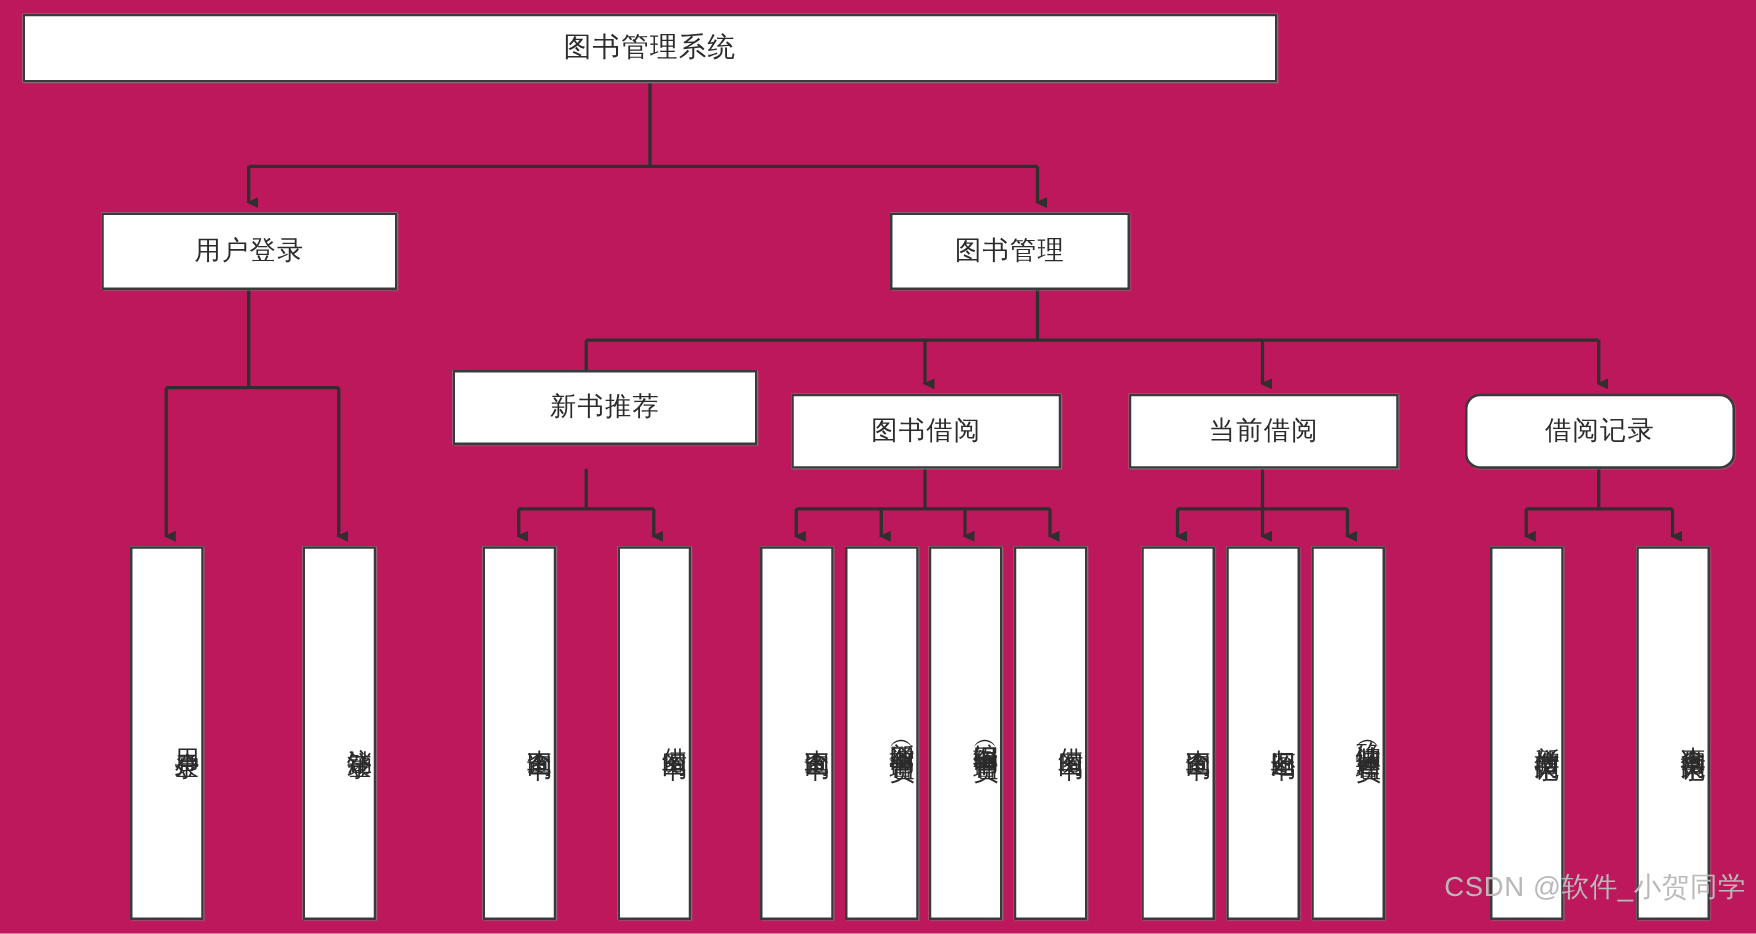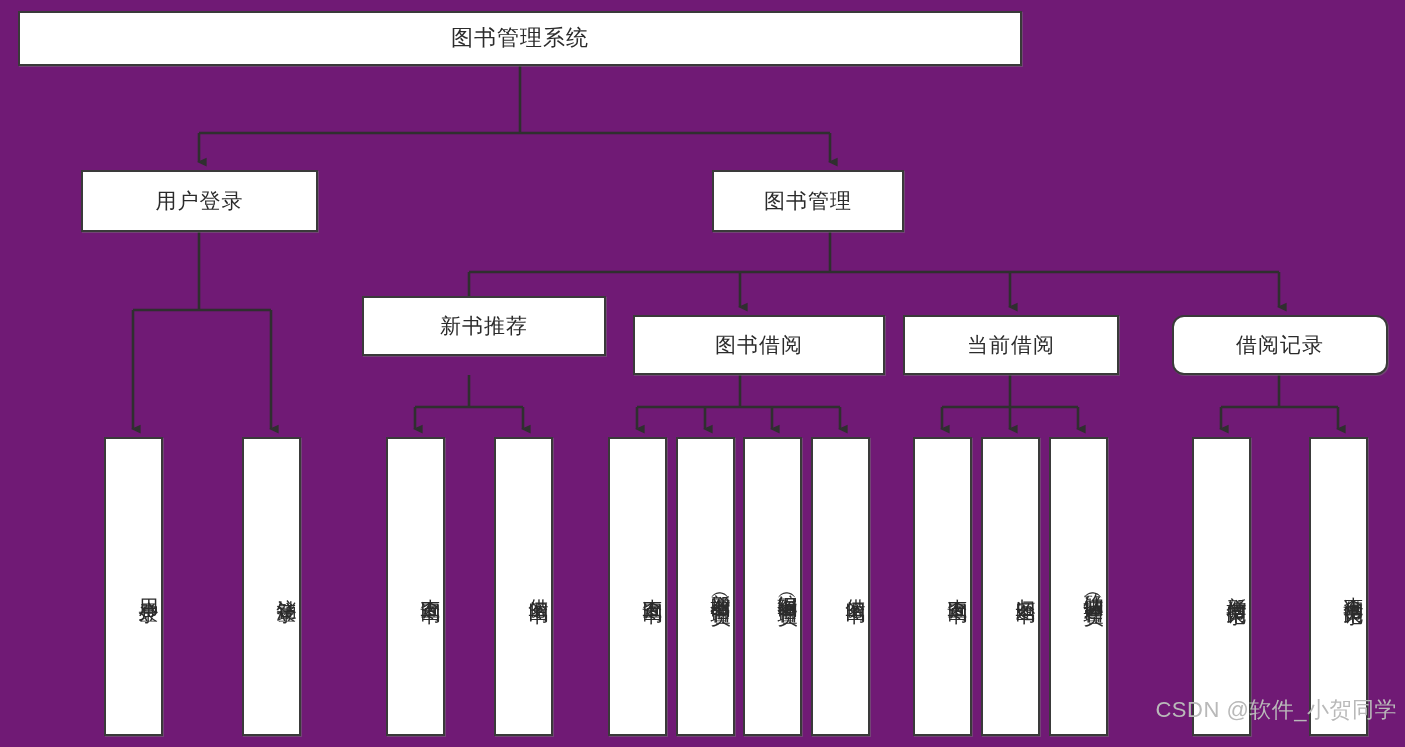--- a/index.html
+++ b/index.html
@@ -9,21 +9,21 @@
     background: #ffffff;
   }
   body {
     font-family: "Liberation Sans", "DejaVu Sans", sans-serif;
     -webkit-font-smoothing: antialiased;
   }
   #canvas {
     position: relative;
     width: 1405px;
     height: 747px;
-    background: #701a75;
+    background: #be185d;
     overflow: hidden;
     text-decoration: underline;
   }
   svg#connectors {
     position: absolute;
     left: 0;
     top: 0;
     width: 1405px;
     height: 747px;
     pointer-events: none;
@@ -131,21 +131,21 @@
   </svg>
 
   <div class="node horizontal root" style="left:18px; top:11px; width:1004px; height:55px;">图书管理系统</div>
 
   <div class="node horizontal" style="left:81px; top:170px; width:237px; height:62px;">用户登录</div>
 
   <div class="node horizontal" style="left:712px; top:170px; width:192px; height:62px;">图书管理</div>
 
   <div class="node horizontal" style="left:362px; top:296px; width:244px; height:60px;">新书推荐</div>
 
-  <div class="node horizontal" style="left:633px; top:315px; width:252px; height:60px;">图书借阅</div>
+  <div class="node horizontal" style="left:633px; top:315px; width:216px; height:60px;">图书借阅</div>
 
   <div class="node horizontal" style="left:903px; top:315px; width:216px; height:60px;">当前借阅</div>
 
   <div class="node horizontal" style="left:1172px; top:315px; width:216px; height:60px;border-radius:12px;">借阅记录</div>
 
   <div class="node vertical" style="left:104px; top:437px; width:59px; height:299px;">
     <span class="vtext">用户登录</span>
   </div>
 
   <div class="node vertical" style="left:242px; top:437px; width:59px; height:299px;">

